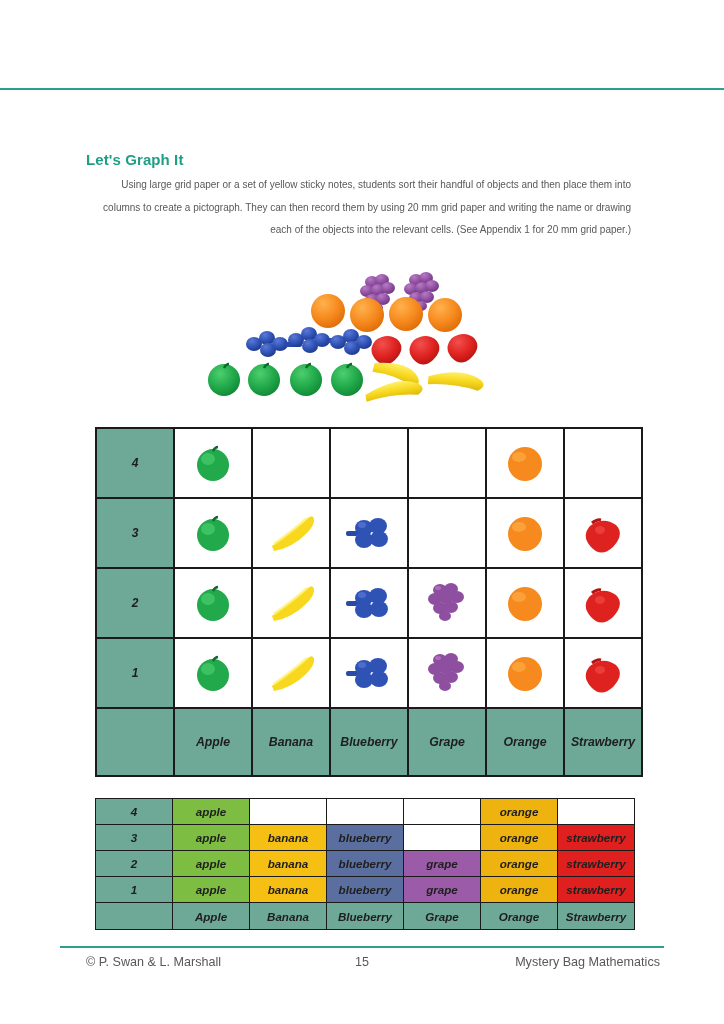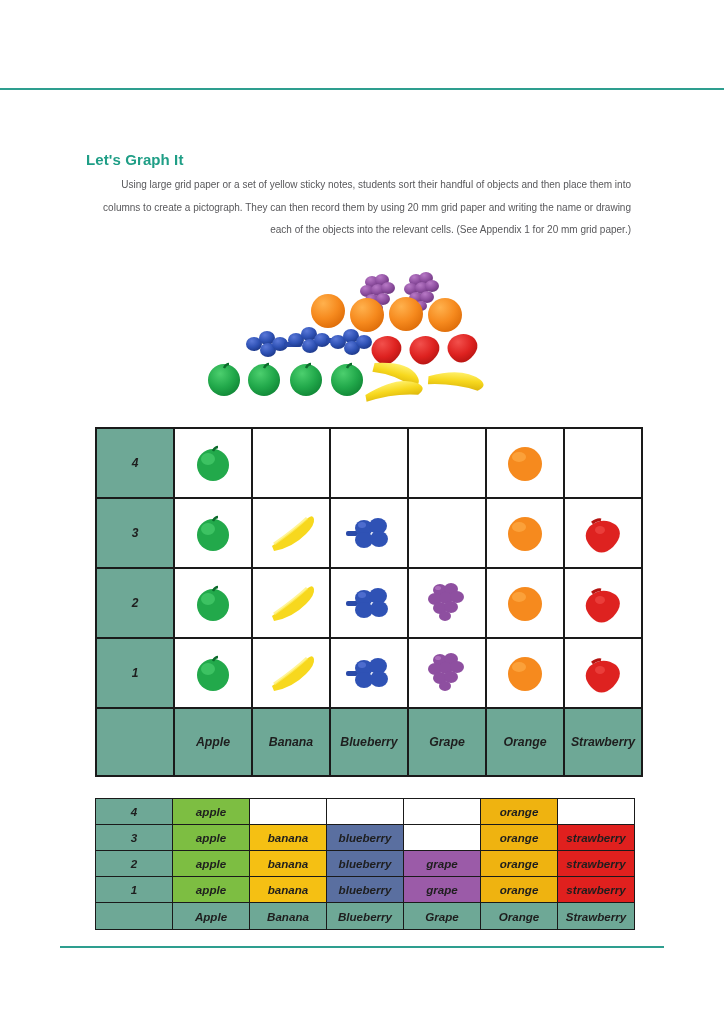--- a/index.html
+++ b/index.html
@@ -466,14 +466,19 @@
           <td>Banana</td>
           <td>Blueberry</td>
           <td>Grape</td>
           <td>Orange</td>
           <td>Strawberry</td>
         </tr>
       </tbody>
   </table>
 
   <div class="footer-rule"></div>
+  <div class="footer">
+    <span class="f-left">© P. Swan &amp; L. Marshall</span>
+    <span class="f-mid">15</span>
+    <span class="f-right">Mystery Bag Mathematics</span>
+  </div>
 
 </div>
 
 </body></html>

